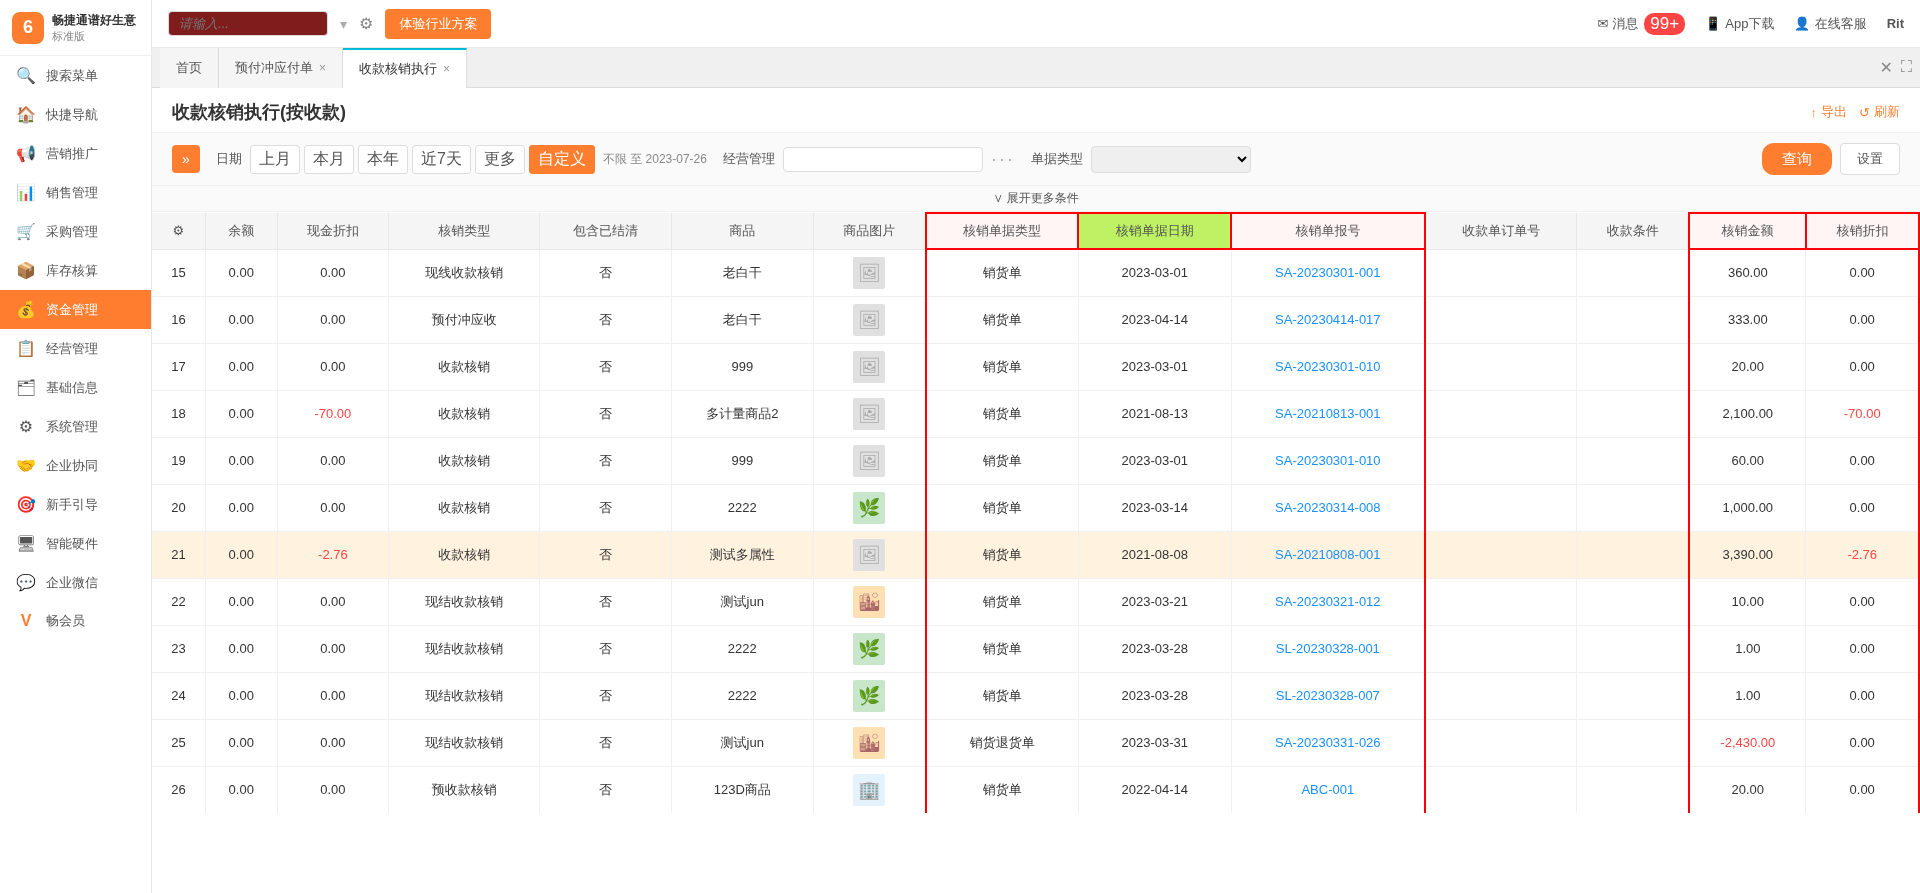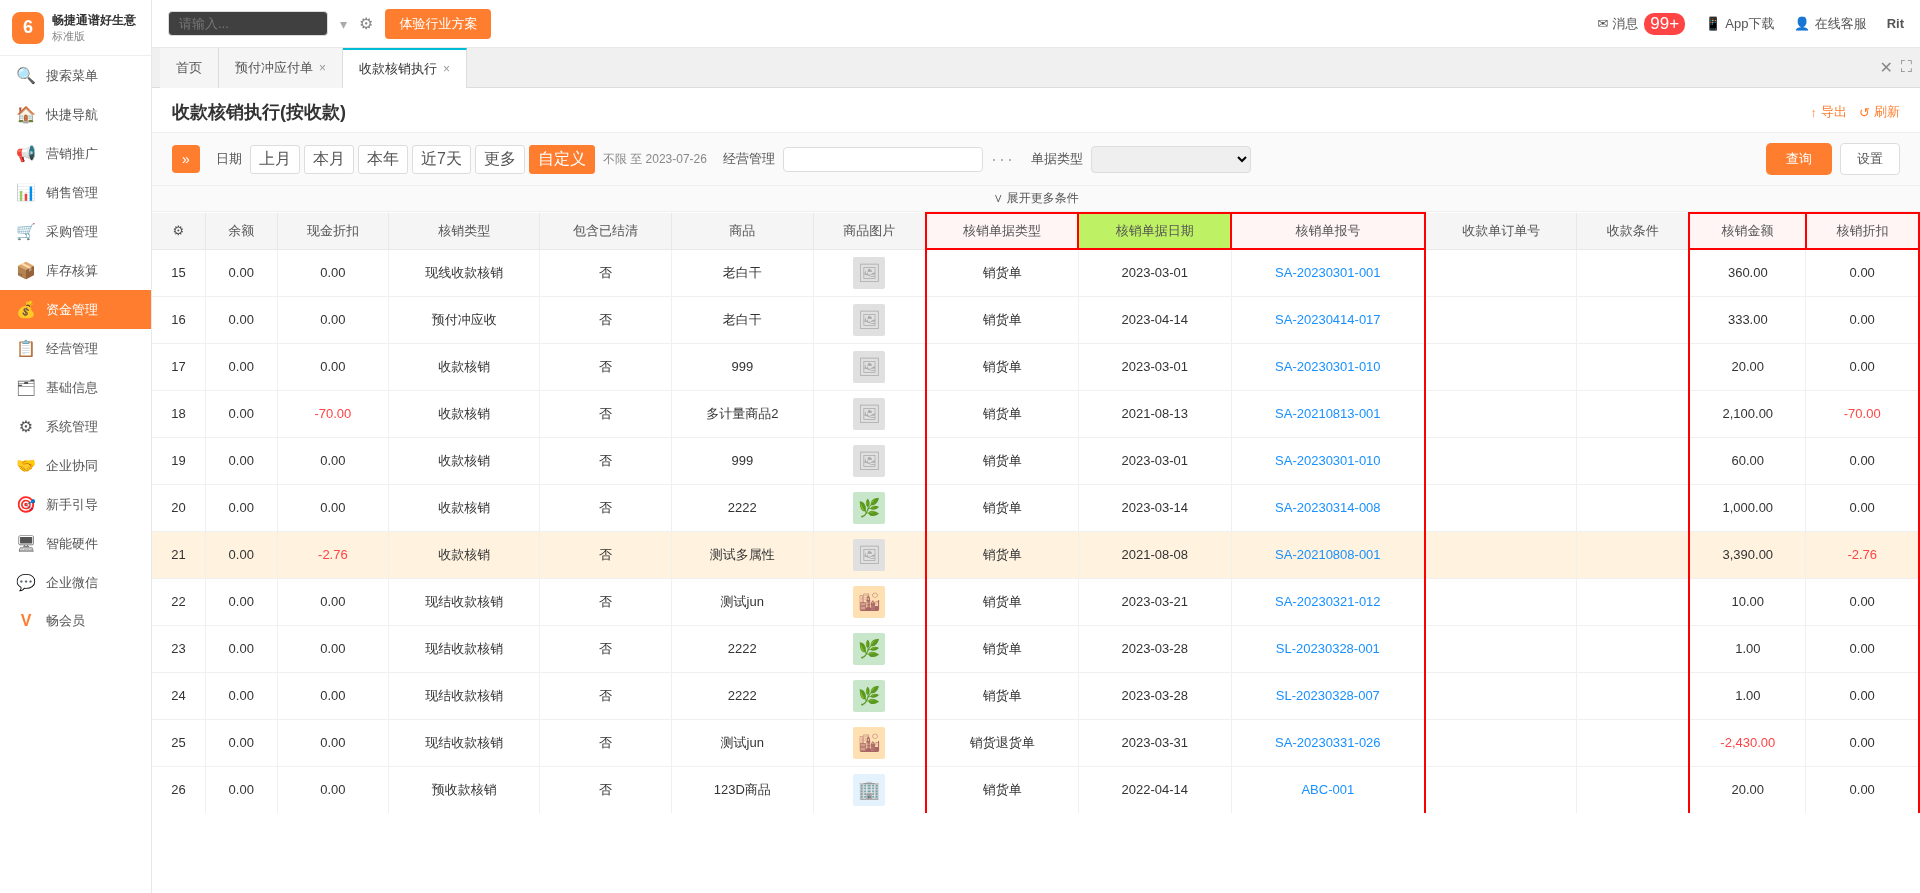--- a/index.html
+++ b/index.html
@@ -11,21 +11,21 @@
     .sidebar-logo-icon { width: 32px; height: 32px; background: #ff7d2e; border-radius: 8px; display: flex; align-items: center; justify-content: center; color: white; font-size: 18px; font-weight: bold; margin-right: 8px; }
     .sidebar-item { display: flex; align-items: center; padding: 10px 16px; cursor: pointer; color: #555; gap: 10px; font-size: 13px; }
     .sidebar-item.active { background: #ff7d2e; color: white; border-radius: 0; }
     .sidebar-item .icon { font-size: 16px; width: 20px; text-align: center; }
 
     
     .main { flex: 1; display: flex; flex-direction: column; height: 893px; overflow: hidden; }
 
     
     .topbar { height: 48px; background: #fff; border-bottom: 1px solid #e8e8e8; display: flex; align-items: center; padding: 0 16px; gap: 12px; }
-    .topbar-input { border: 1px solid #ddd; border-radius: 4px; padding: 4px 10px; width: 160px; font-size: 13px; color: #bbb; background: #404040; }
+    .topbar-input { border: 1px solid #ddd; border-radius: 4px; padding: 4px 10px; width: 160px; font-size: 13px; color: #bbb; background: #7f1d1d; font-style: italic; }
     .topbar-gear { color: #888; font-size: 16px; cursor: pointer; }
     .topbar-btn { background: #ff7d2e; color: white; border: none; border-radius: 4px; padding: 6px 14px; font-size: 13px; cursor: pointer; }
     .topbar-right { margin-left: auto; display: flex; align-items: center; gap: 20px; color: #555; font-size: 13px; }
     .topbar-badge { background: #ff4444; color: white; border-radius: 10px; padding: 1px 6px; font-size: 17px; margin-left: 2px; }
     .topbar-icon-group { display: flex; align-items: center; gap: 4px; cursor: pointer; }
 
     
     .tabs { display: flex; align-items: center; background: #f0f0f0; border-bottom: 1px solid #ddd; height: 40px; padding: 0 8px; }
     .tab { display: flex; align-items: center; padding: 0 16px; height: 40px; font-size: 13px; color: #555; cursor: pointer; border-right: 1px solid #ddd; gap: 6px; background: #f5f5f5; }
     .tab.active { background: #fff; color: #333; border-top: 2px solid #00bcd4; }
@@ -44,21 +44,21 @@
     .filter-expand-btn { width: 28px; height: 28px; background: #ff7d2e; color: white; border: none; border-radius: 4px; cursor: pointer; display: flex; align-items: center; justify-content: center; font-size: 14px; }
     .filter-group { display: flex; align-items: center; gap: 8px; }
     .filter-label { color: #555; font-size: 13px; }
     .filter-date-btns { display: flex; gap: 4px; }
     .filter-date-btn { padding: 3px 8px; border: 1px solid #ddd; background: #fff; border-radius: 3px; font-size: 16px; cursor: pointer; color: #555; }
     .filter-date-btn.custom { background: #ff7d2e; color: white; border-color: #ff7d2e; }
     .filter-date-range { font-size: 12px; color: #888; }
     .filter-input { border: 1px solid #ddd; border-radius: 4px; padding: 4px 10px; font-size: 13px; width: 180px; }
     .filter-dots { color: #aaa; font-size: 18px; letter-spacing: 2px; }
     .filter-select { border: 1px solid #ddd; border-radius: 4px; padding: 4px 10px; font-size: 13px; width: 160px; }
-    .filter-query-btn { background: #ff7d2e; color: white; border: none; border-radius: 5px; padding: 6px 20px; font-size: 13px; cursor: pointer; margin-left: auto; }
+    .filter-query-btn { background: #ff7d2e; color: white; border: none; border-radius: 12px; padding: 6px 20px; font-size: 15px; cursor: pointer; margin-left: auto; }
     .filter-set-btn { background: #fff; color: #555; border: 1px solid #ddd; border-radius: 4px; padding: 6px 16px; font-size: 13px; cursor: pointer; }
 
     
     .table-container { overflow-x: auto; overflow-y: auto; height: calc(893px - 48px - 40px - 120px - 56px - 28px); padding: 0 0 0 0; }
     table { width: 100%; border-collapse: collapse; min-width: 1600px; }
     thead tr { background: #f5f5f5; }
     thead th { padding: 8px 10px; text-align: center; font-size: 13px; color: #555; border-bottom: 1px solid #e8e8e8; border-right: 1px solid #e8e8e8; font-weight: normal; white-space: nowrap; }
     tbody tr { border-bottom: 1px solid #f0f0f0; }
     tbody tr.highlighted { background: #fff3e0; }
     tbody td { padding: 7px 10px; text-align: center; font-size: 13px; color: #333; border-right: 1px solid #f0f0f0; white-space: nowrap; }

